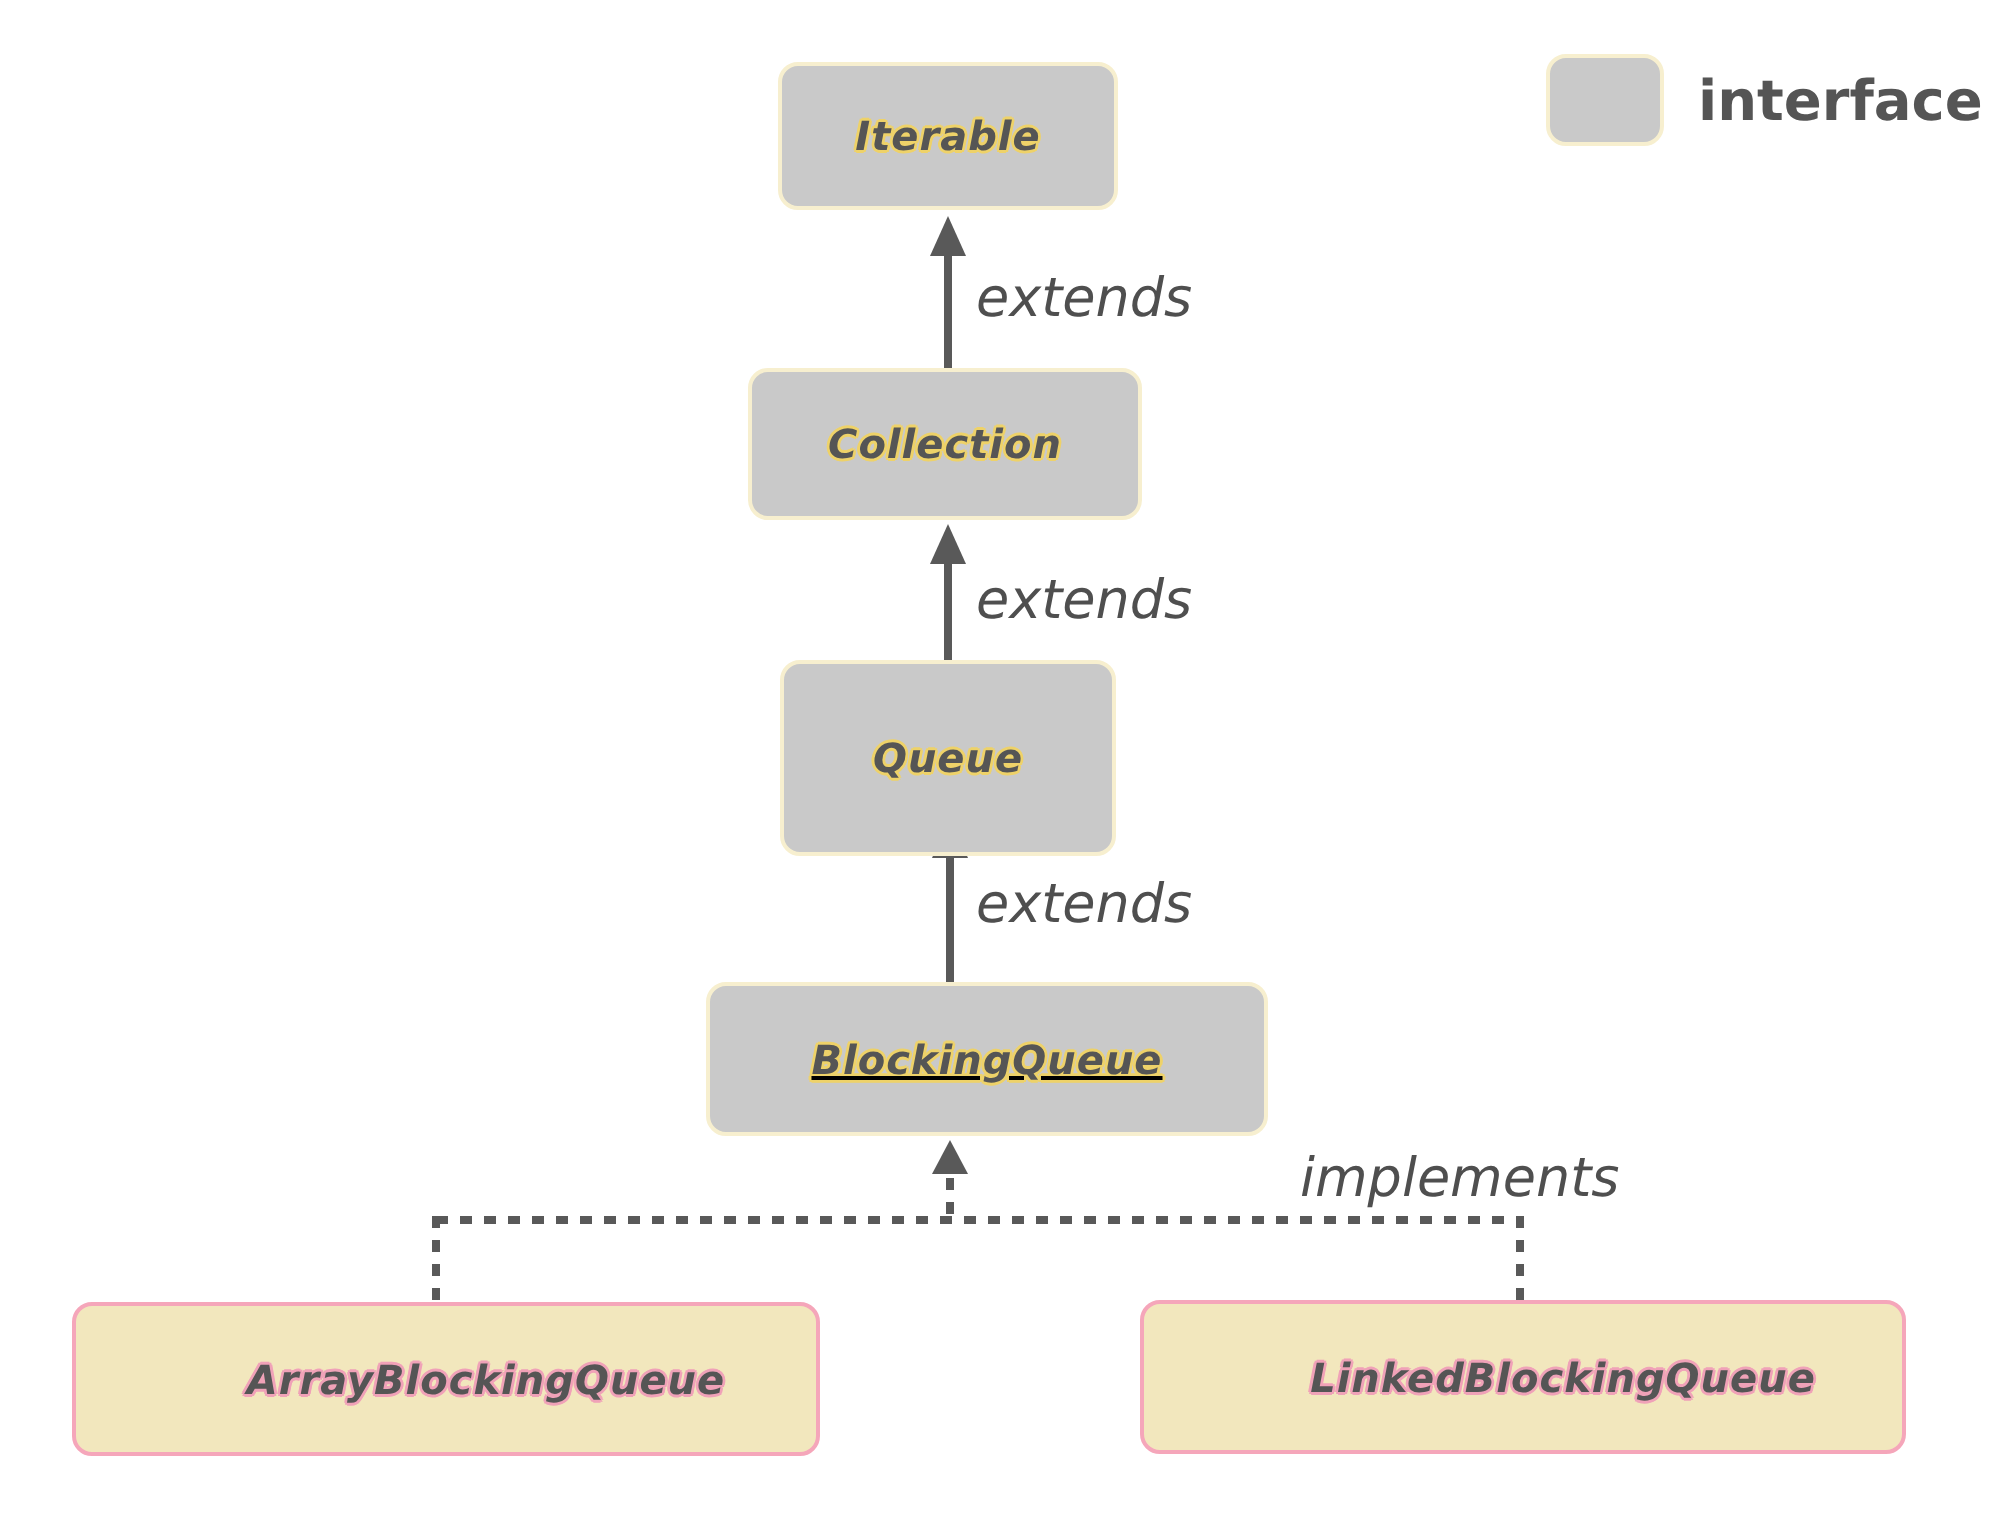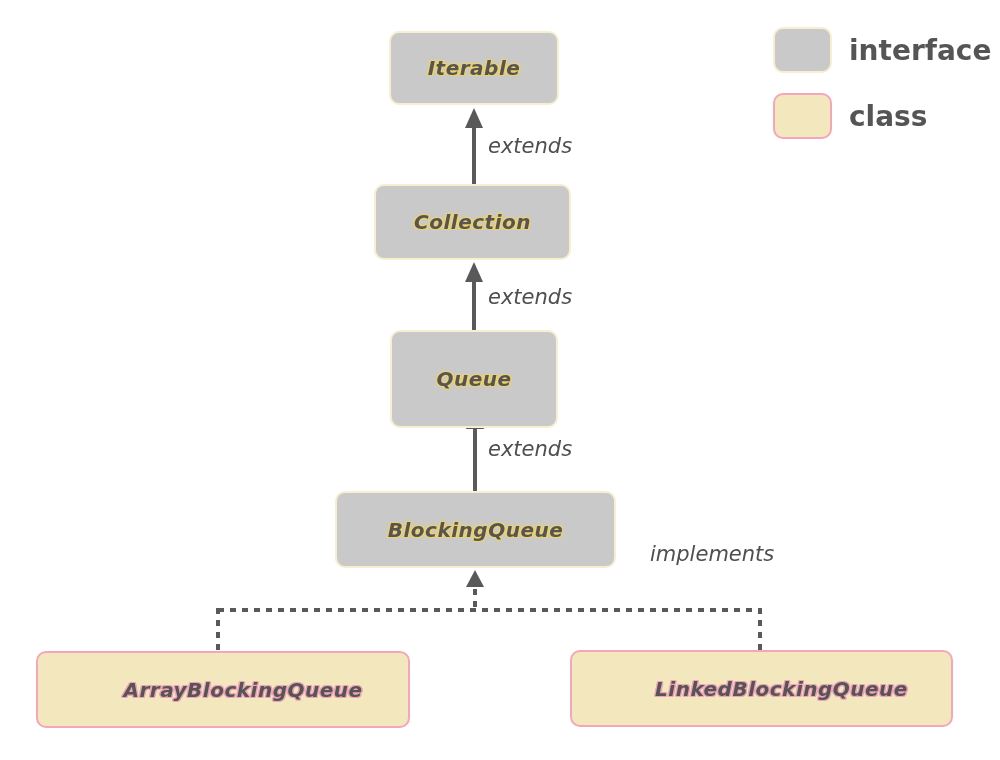--- a/index.html
+++ b/index.html
@@ -33,30 +33,30 @@
   .node.class{background:var(--class-fill);border:2px solid var(--class-border);padding-left:40px;}
   .node.class .node-label{text-shadow:
     -1px -1px 0 var(--class-text-outline), 1px -1px 0 var(--class-text-outline),
     -1px  1px 0 var(--class-text-outline), 1px  1px 0 var(--class-text-outline),
     -1.4px 0 0 var(--class-text-outline), 1.4px 0 0 var(--class-text-outline),
     0 -1.4px 0 var(--class-text-outline), 0 1.4px 0 var(--class-text-outline);}
 
   #node-iterable             {left:389px;top:31px; width:170px;height:74px;}
   #node-collection           {left:374px;top:184px;width:197px;height:76px;}
   #node-queue                {left:390px;top:330px;width:168px;height:98px;}
-  #node-blocking-queue       {left:335px;top:491px;width:281px;height:77px;}
+  #node-blocking-queue       {left:353px;top:491px;width:281px;height:77px;text-decoration:underline;}
   #node-array-blocking-queue {left:36px; top:651px;width:374px;height:77px;}
   #node-linked-blocking-queue{left:570px;top:650px;width:383px;height:77px;justify-content:center;}
 
-  .edge-label{position:absolute;font-style:italic;font-size:21px;color:var(--edge-label-text);
+  .edge-label{position:absolute;font-style:italic;font-size:27px;color:var(--edge-label-text);
     white-space:nowrap;}
   #extends-label-1{left:488px;top:134px;}
   #extends-label-2{left:488px;top:285px;}
   #extends-label-3{left:488px;top:437px;}
-  #implements-label{left:650px;top:542px;}
+  #implements-label{left:650px;top:574px;}
 
   .legend{position:absolute;left:757px;top:27px;}
   .legend-row{display:flex;align-items:center;margin-bottom:20px;margin-left:16px;}
   .legend-swatch{width:59px;height:46px;border-radius:10px;margin-right:17px;flex:0 0 auto;}
   .legend-swatch.interface{background:var(--interface-fill);border:2px solid var(--interface-border);}
   .legend-swatch.class{background:var(--class-fill);border:2px solid var(--class-border);}
   .legend-label{font-weight:bold;font-size:28px;color:var(--label-text);}
 </style>
 </head>
 <body>
@@ -112,19 +112,15 @@
   <span class="edge-label" id="extends-label-1">extends</span>
   <span class="edge-label" id="extends-label-2">extends</span>
   <span class="edge-label" id="extends-label-3">extends</span>
   <span class="edge-label" id="implements-label">implements</span>
 
   <div class="legend">
     <div class="legend-row">
       <span class="legend-swatch interface"></span>
       <span class="legend-label">interface</span>
     </div>
-    <div class="legend-row">
-      <span class="legend-swatch class"></span>
-      <span class="legend-label">class</span>
-    </div>
   </div>
 
 </div>
 
 </body></html>

